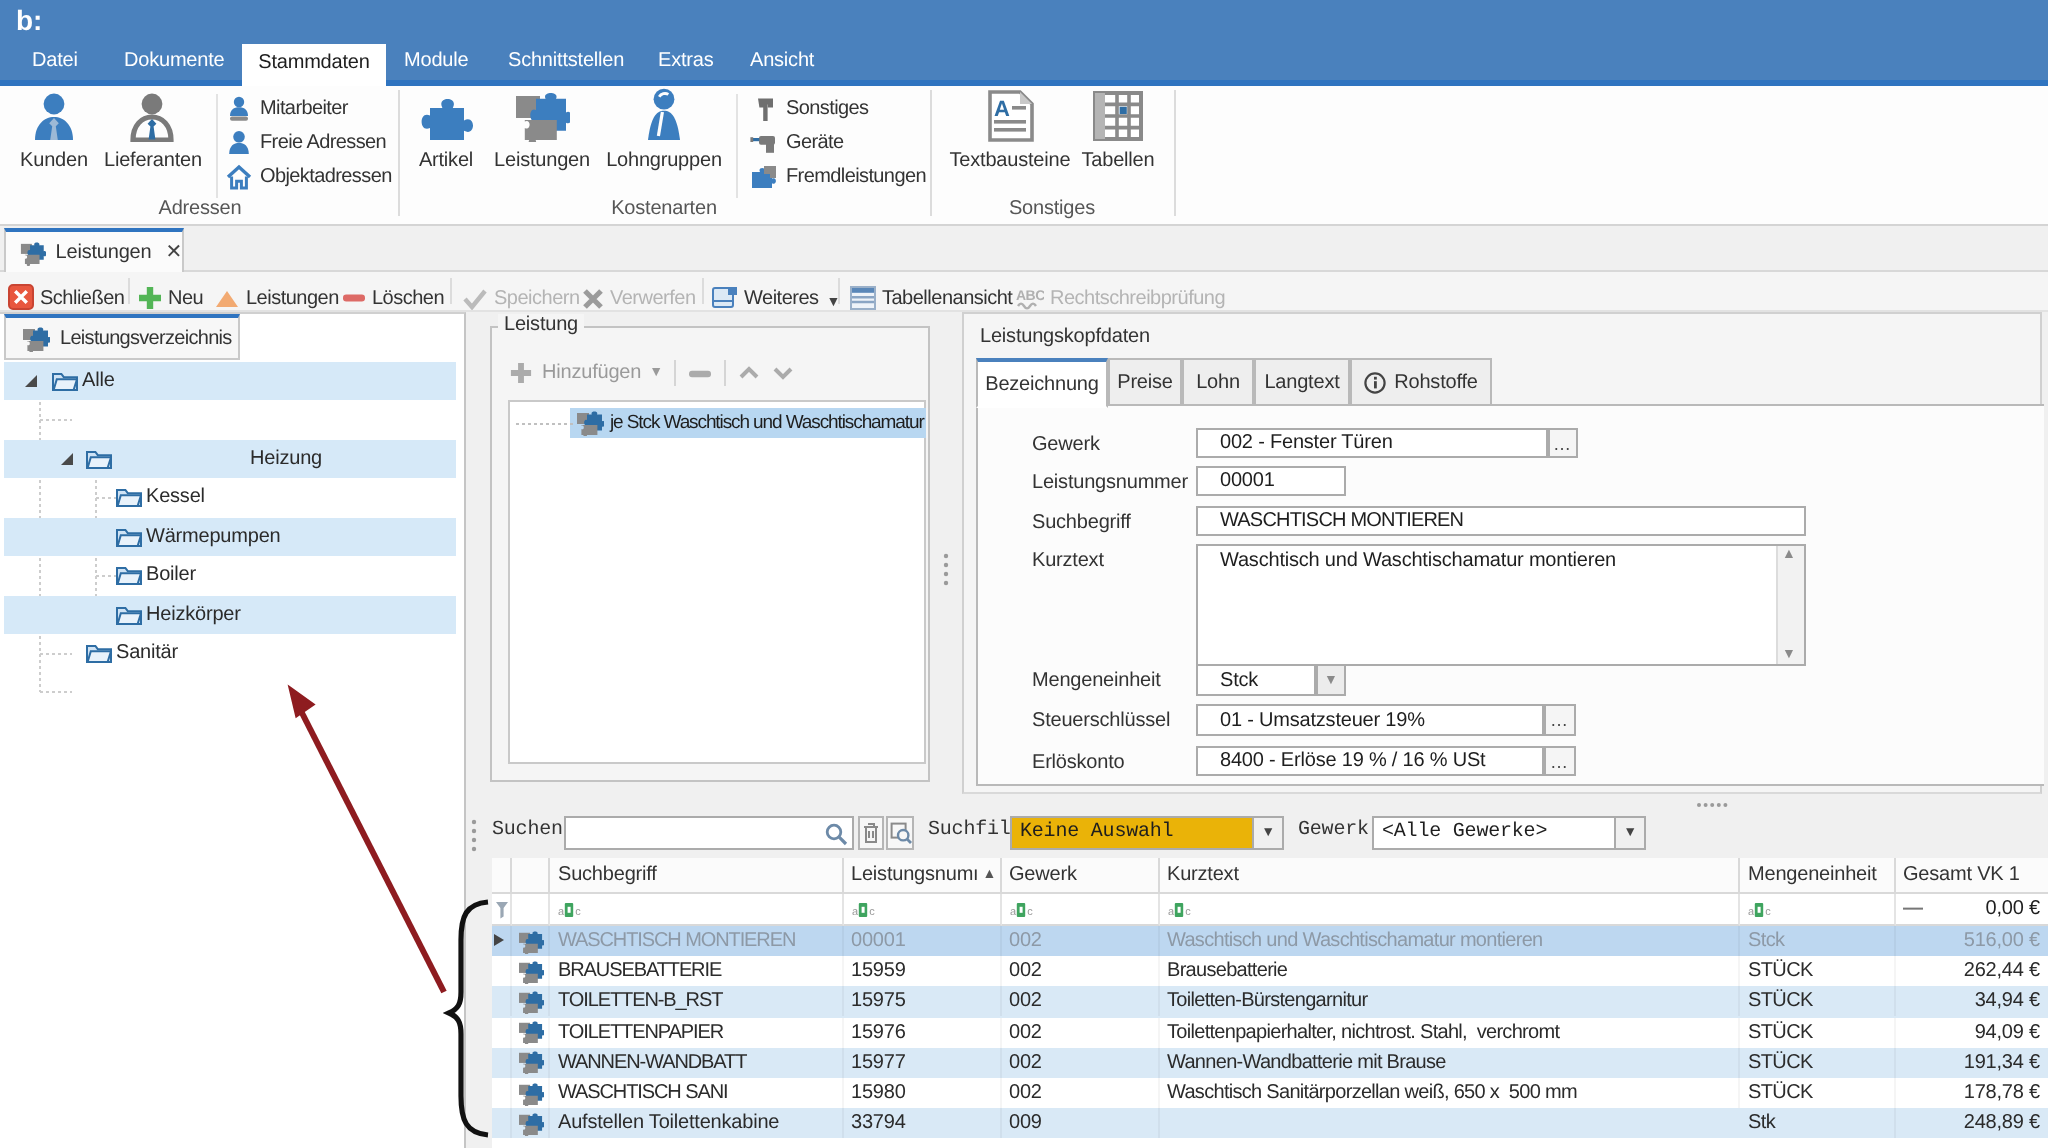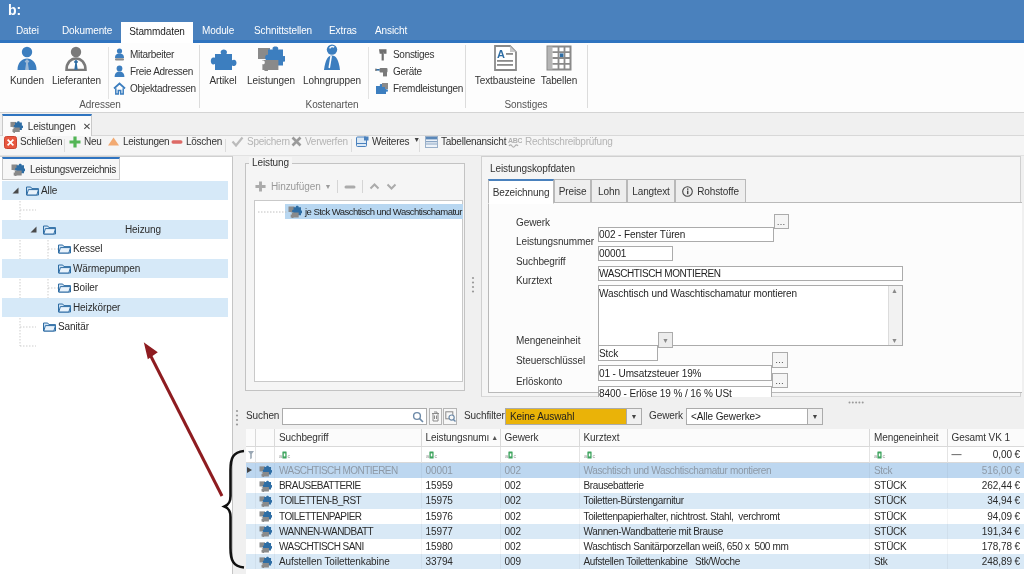--- a/index.html
+++ b/index.html
@@ -23,21 +23,21 @@
 .bigbtn .lb { margin-top:4px; font-size:10px; color:#333; }
 .smallbtn { position:absolute; height:16px; display:flex; align-items:center; font-size:10px; color:#333; letter-spacing:-0.3px; white-space:nowrap; }
 .smallbtn svg { margin-right:4px; }
 
 #tabbar { left:0; top:114px; width:1024px; height:22px; background:#f0f0f0; border-bottom:1px solid #d8d8d8; }
 #doctab { position:absolute; left:2px; top:0; width:90px; height:22px; background:#fbfbfb; border:1px solid #c9c9c9; border-top:2px solid #2f74c0; border-bottom:none; display:flex; align-items:center; padding-left:7px; }
 #doctab .t { margin-left:5px; color:#333; }
 #doctab .x { margin-left:7px; color:#444; font-size:10px; }
 
 #toolbar { left:0; top:136px; width:1024px; height:20px; background:#f5f5f5; border-bottom:1px solid #e2e2e2; }
-.tbi { position:absolute; top:0; height:19px; display:flex; align-items:flex-start; font-size:10px; color:#333; letter-spacing:-0.25px; white-space:nowrap; }
+.tbi { position:absolute; top:0; height:19px; display:flex; align-items:flex-end; font-size:10px; color:#333; letter-spacing:-0.25px; white-space:nowrap; }
 .tbi.dis { color:#b4b4b4; }
 .tbi svg { margin-right:3px; }
 .tsep { position:absolute; top:3px; width:1px; height:13px; background:#dcdcdc; }
 
 #treepanel { left:0; top:156px; width:233px; height:418px; background:#fff; border-right:1px solid #c5c5c5; border-top:1px solid #d0d0d0; }
 #treehead { position:absolute; left:2px; top:0px; width:118px; height:23px; background:#f7f7f7; border:1px solid #c9c9c9; border-top:2px solid #2f74c0; display:flex; align-items:center; padding-left:8px; }
 #treehead .t { margin-left:5px; color:#333; letter-spacing:-0.35px; }
 #treebody { position:absolute; left:0; top:23px; width:232px; height:395px; background:#fff; }
 .trow { position:absolute; left:2px; width:226px; height:19px; display:flex; align-items:center; }
 .trow .txt { margin-left:3px; color:#2b2b2b; }
@@ -47,24 +47,24 @@
 #grpbox { left:245px; top:163px; width:220px; height:228px; border:1px solid #c3c3c3; background:#f5f5f5; }
 #grplegend { position:absolute; left:249px; top:157px; background:#f5f5f5; padding:0 3px; color:#333; z-index:3; }
 #glist { position:absolute; left:8px; top:36px; width:209px; height:182px; background:#fff; border:1px solid #c9c9c9; }
 
 #kopf { left:481px; top:156px; width:540px; height:241px; background:#f5f5f5; border:1px solid #d0d0d0; border-bottom:1px solid #d9d9d9; }
 #kopf .title { position:absolute; left:8px; top:6px; color:#333; }
 .ktab { position:absolute; top:22px; height:24px; background:#eeeeee; border:1px solid #b9b9b9; color:#333; display:flex; align-items:center; justify-content:center; }
 #ktab-active { background:#fff; border-top:2px solid #4a81bd; border-bottom:1px solid #fff; height:25px; z-index:4; }
 #kcontent { position:absolute; left:6px; top:45px; width:534px; height:191px; background:#fcfcfc; border:1px solid #b9b9b9; border-right:none; }
 .flabel { position:absolute; left:33px; color:#333; }
-.finp { position:absolute; background:#fff; border:1px solid #ababab; font-size:10px; color:#1e1e1e; display:flex; align-items:center; padding-left:0; letter-spacing:-0.1px;margin-top:13px; }
+.finp { position:absolute; background:#fff; border:1px solid #ababab; font-size:10px; color:#1e1e1e; display:flex; align-items:center; padding-left:11px; letter-spacing:-0.1px; }
 .fbtn { position:absolute; background:#f5f5f5; border:1px solid #ababab; color:#444; display:flex; align-items:center; justify-content:center; font-size:9px; letter-spacing:1px; }
 
-#searchrow { left:233px; top:397px; width:791px; height:32px; background:#f0f0f0; }
+#searchrow { left:233px; top:397px; width:791px; height:32px; background:#f0f0f0;font-family:Liberation Mono, monospace; }
 #table { left:246px; top:429px; width:778px; height:145px; background:#fff; }
 .th { position:absolute; top:0; height:18px; border-right:1px solid #d9d9d9; border-bottom:1px solid #d9d9d9; display:flex; align-items:center; padding-left:4px; color:#333; background:#fbfbfb; }
 .fc { position:absolute; top:18px; height:16px; border-right:1px solid #e4e4e4; border-bottom:1px solid #d9d9d9; background:#fff; display:flex; align-items:center; padding-left:4px; }
 .cell { position:absolute; height:15px; display:flex; align-items:center; padding-left:4px; color:#2b2b2b; border-right:1px solid rgba(0,0,0,0.04); white-space:nowrap; overflow:hidden; }
 .caps { letter-spacing:-0.55px; }
 .rnum { justify-content:flex-end; padding-right:4px; padding-left:0; }
 </style>
 </head>
 <body>
 <div class="abs" id="titlebar">
@@ -643,21 +643,20 @@
 <div class="cell flex" style="left:10px;width:19px;padding-left:3px;">
         <svg width="13" height="12" viewBox="0 0 14 13">
           <rect x="0.5" y="1.5" width="6" height="5.5" fill="#8a8a8a"></rect>
           <path d="M5.5 2.2 h2.4 c-1-1.9 3.6-1.9 2.6 0 H13 v3.4 c1.9-1 1.9 3.6 0 2.6 v2 H5.5 v-2.6 c-1.9 1 -1.9 -3.6 0 -2.6 Z" fill="#2e6da4"></path>
           <path d="M5.2 7.5 h5.5 v5 H5.4 c0.8 1.6 -2.4 1.6 -1.6 0 H2.7 v-3 c1.6 0.8 1.6 -2.4 0 -1.6 v-0.4 Z" fill="#8a8a8a"></path>
         </svg>
       </div>
 <div class="cell " style="left:29px;width:146.5px;">Aufstellen Toilettenkabine</div>
 <div class="cell" style="left:175.5px;width:79px;">33794</div>
 <div class="cell" style="left:254.5px;width:79px;">009</div>
-<div class="cell" style="left:333.5px;width:290.5px;letter-spacing:-0.35px;">Aufstellen Toilettenkabine&nbsp;&nbsp; Stk/Woche</div>
 <div class="cell" style="left:624px;width:77.5px;letter-spacing:-0.3px;">Stk</div>
 <div class="cell rnum" style="left:701.5px;width:76.5px;border-right:none;">248,89 €</div>
 </div>
 </div>
 <svg id="overlay" class="abs" style="left:0;top:0;width:1024px;height:574px;z-index:50;pointer-events:none;" viewBox="0 0 1024 574">
  <path d="M244,451 C233,452 230.5,458 230.5,470 L230.5,496 C230.5,502 229,504.5 224.5,506.5 C229,508.5 230.5,511 230.5,517 L230.5,548 C230.5,560 233,566.5 244,567.5" fill="none" stroke="#111" stroke-width="2.6"></path>
  <path d="M150.5,355.5 L222,496" fill="none" stroke="#8e1c20" stroke-width="3"></path>
  <path d="M145,344 L156.5,352.2 L148.3,357.9 Z" fill="#8e1c20" stroke="#8e1c20" stroke-width="1.5"></path>
 </svg>
 

